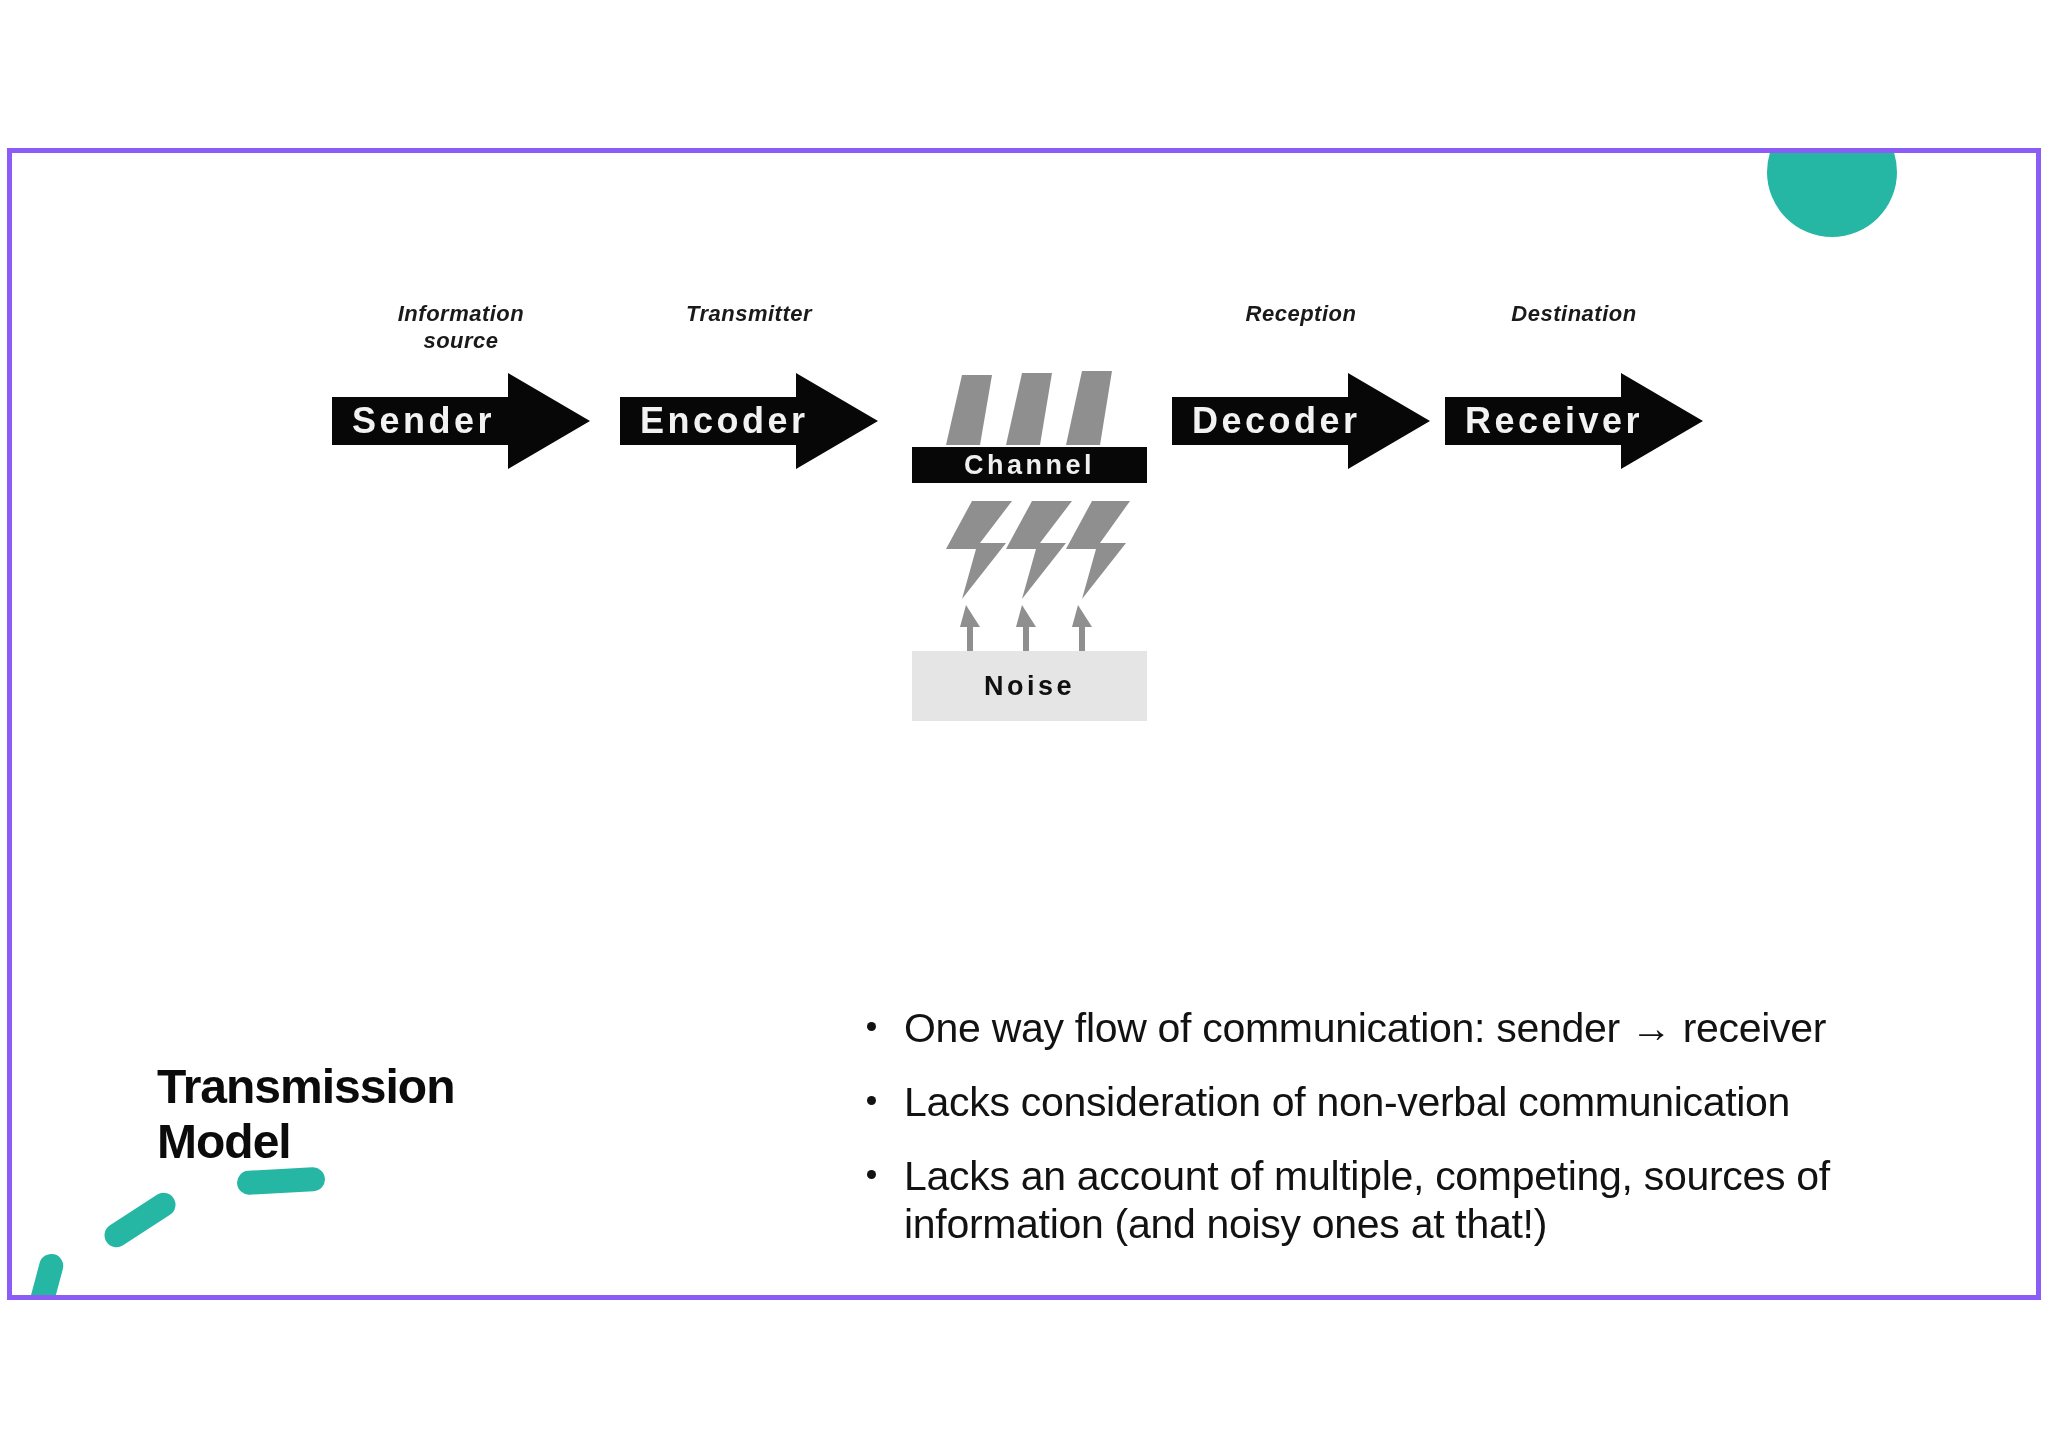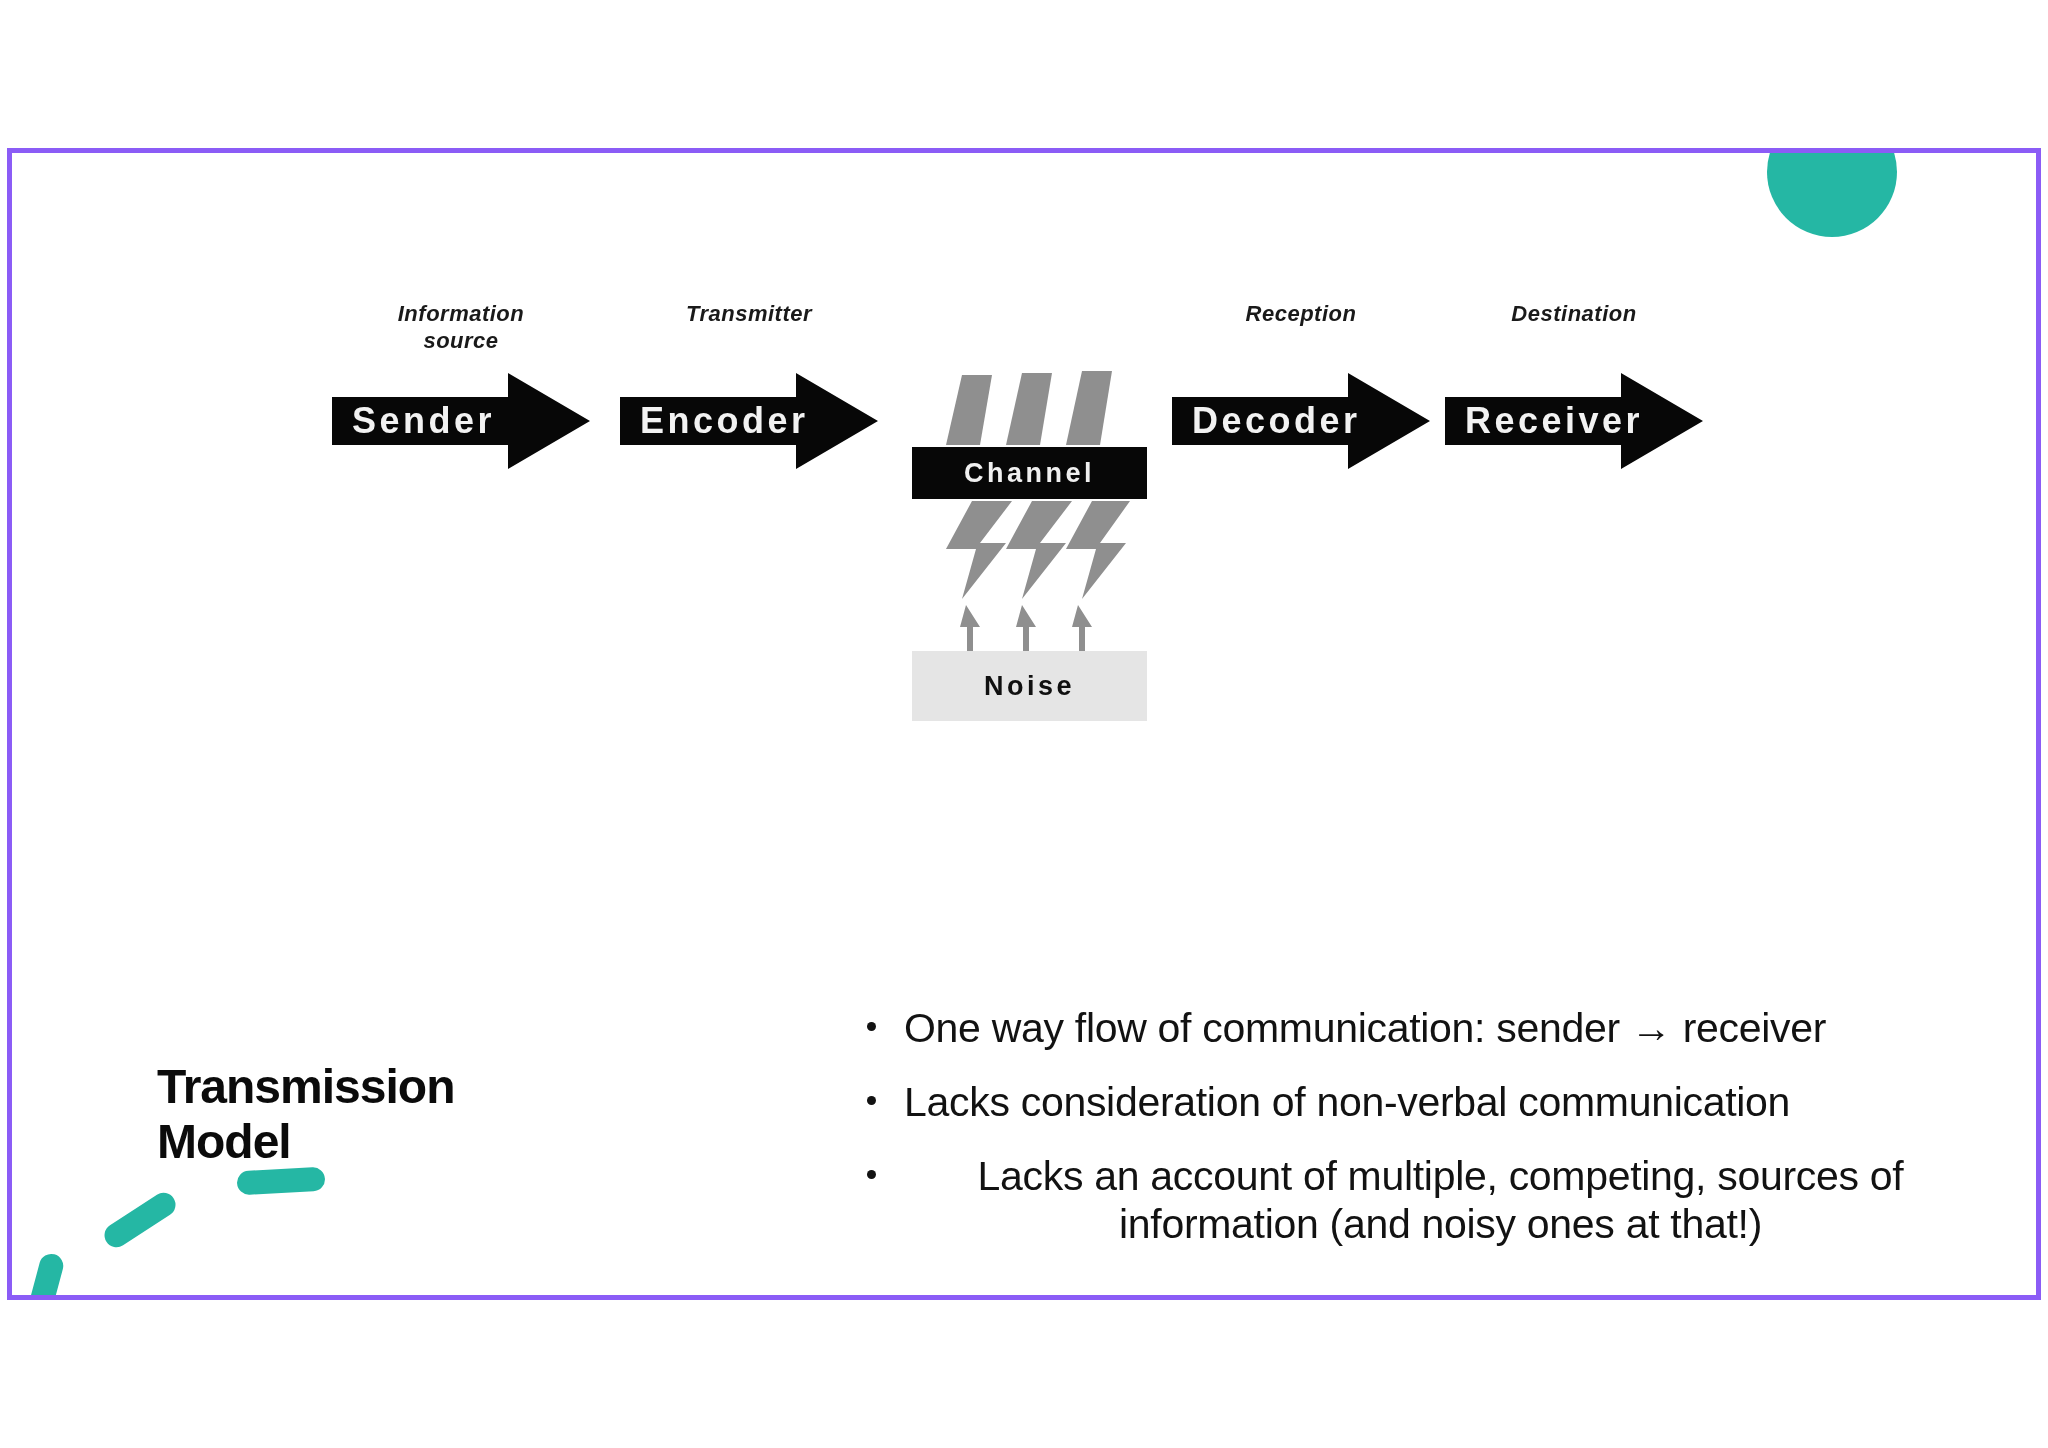--- a/index.html
+++ b/index.html
@@ -124,21 +124,21 @@
     left: 568px;
     top: 66px;
     width: 248px;
     height: 374px;
   }
   #channel-bar {
     position: absolute;
     left: 12px;
     top: 80px;
     width: 235px;
-    height: 52px;
+    height: 36px;
     background: #070707;
     display: flex;
     align-items: center;
     justify-content: center;
   }
   #channel-bar span {
     font-size: 27px;
     font-weight: bold;
     letter-spacing: 3.5px;
     color: #f0f0f0;
@@ -191,21 +191,21 @@
   }
   .bullet {
     position: relative;
     padding-left: 47px;
     margin-bottom: 26px;
     font-size: 41px;
     line-height: 1.17;
     color: #121212;
     letter-spacing: -0.3px;
   }
-  .bullet:last-child { margin-bottom: 16px; text-align: center; }
+  .bullet:last-child { margin-bottom: 16px; }
   .bullet .dot {
     position: absolute;
     left: 10px;
     top: 17px;
     width: 9px;
     height: 9px;
     background: #121212;
     border-radius: 50%;
   }
 </style>

